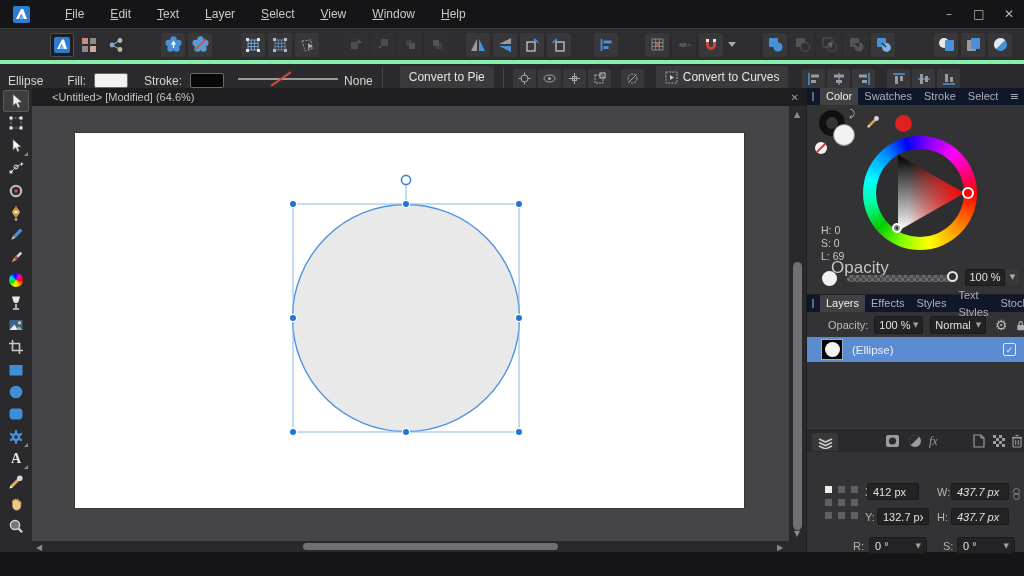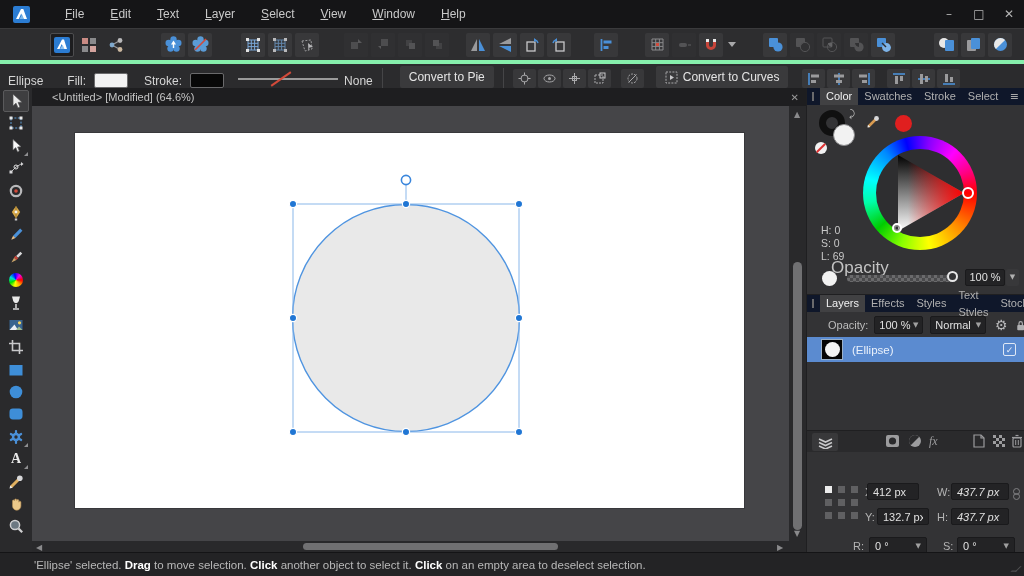--- a/index.html
+++ b/index.html
@@ -785,18 +785,14 @@
         <span>0 °</span>
         <span class="dd">▼</span>
       </span>
     <span class="tlabel" style="left:136px;top:452px">S:</span>
     <span class="tdrop" style="left:150px;top:449px">
         <span>0 °</span>
         <span class="dd">▼</span>
       </span>
   </div>
 
-  <div class="statusbar">
-    <span class="txt"><span>'Ellipse' selected. </span><span class="sb-b">Drag</span><span> to move selection. </span><span class="sb-b">Click</span><span> another object to select it. </span><span class="sb-b">Click</span><span> on an empty area to deselect selection.</span></span>
-    <i class="sizegrip"></i>
-  </div>
 
 </div>
 
 </body></html>

